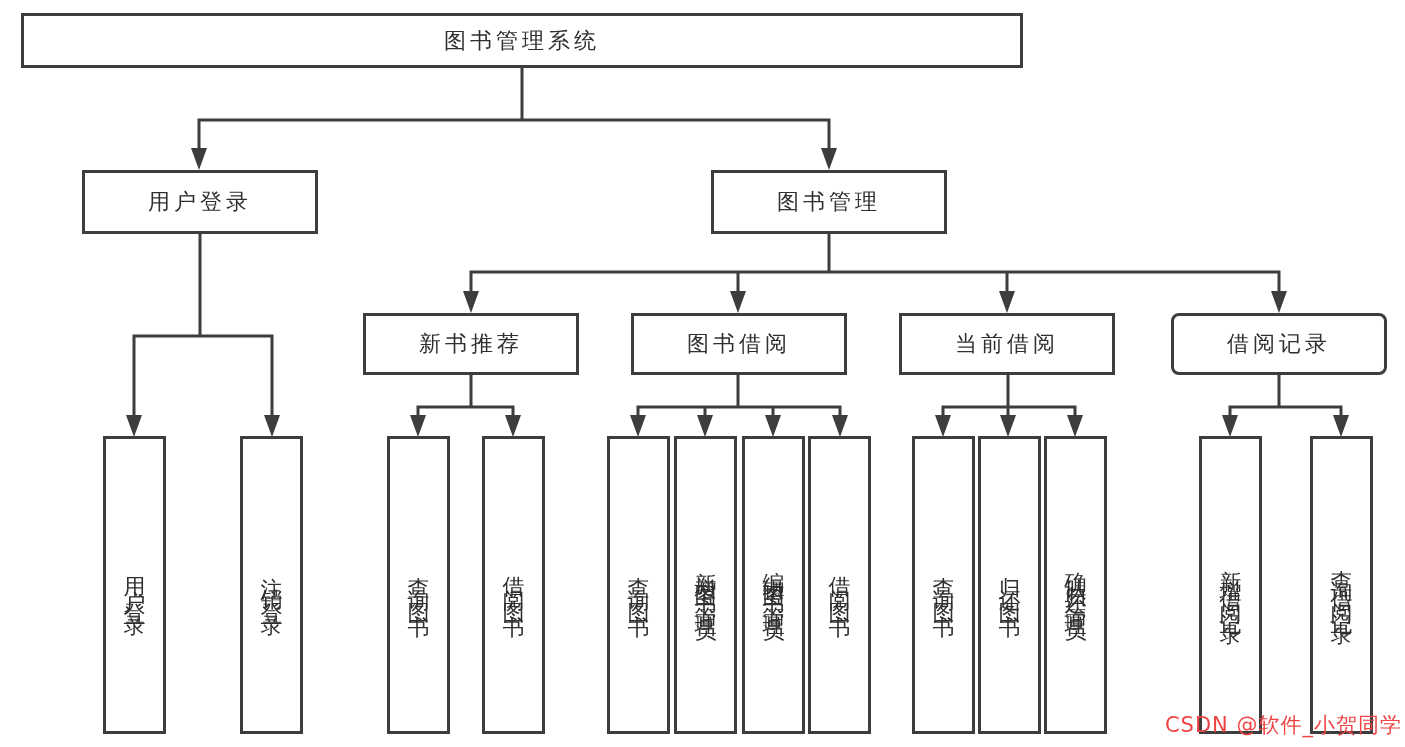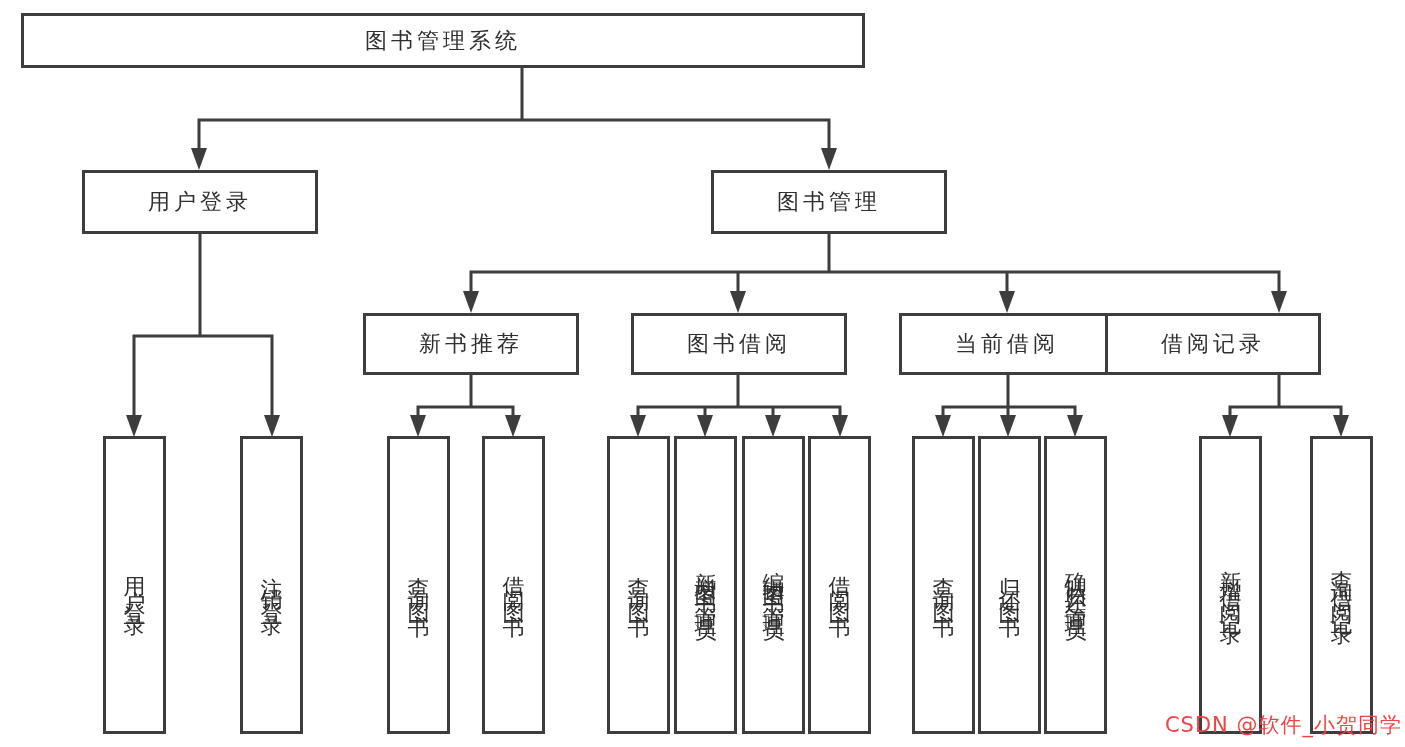--- a/index.html
+++ b/index.html
@@ -19,32 +19,32 @@
   .box {
     position: absolute;
     box-sizing: border-box;
     background: #ffffff;
     border: 3px solid #3d3d3d;
     display: flex;
     align-items: center;
     justify-content: center;
     color: #2f2f2f;
   }
-  .box-root  { left: 21px;  top: 13px;  width: 844px; height: 55px; }
+  .box-root  { left: 21px;  top: 13px;  width: 1002px; height: 55px; }
   .box-l2    { top: 170px;  width: 236px; height: 64px; }
   .box-l3    { top: 313px;  width: 216px; height: 62px; }
   .box-leaf  { top: 436px;  width: 63px;  height: 298px; }
 
   .l2-user   { left: 82px; }
   .l2-mgmt   { left: 711px; }
 
   .l3-new    { left: 363px; }
   .l3-borrow { left: 631px; }
   .l3-cur    { left: 899px; }
-  .l3-rec    { left: 1105px; }
+  .l3-rec    { left: 1171px; border-radius: 8px; }
 
   .leaf-0  { left: 103px; }
   .leaf-1  { left: 240px; }
   .leaf-2  { left: 387px; }
   .leaf-3  { left: 482px; }
   .leaf-4  { left: 607px; }
   .leaf-5  { left: 674px; }
   .leaf-6  { left: 742px; }
   .leaf-7  { left: 808px; }
   .leaf-8  { left: 912px; }

